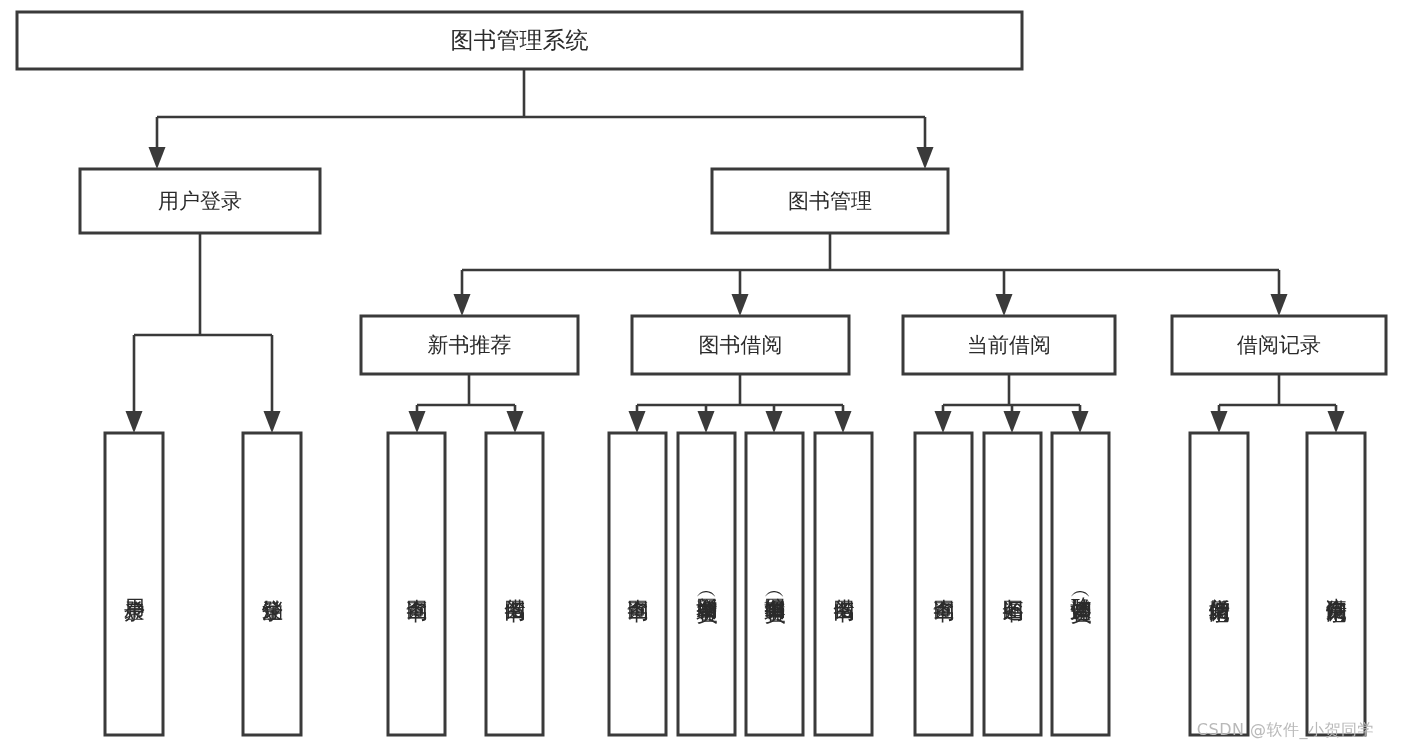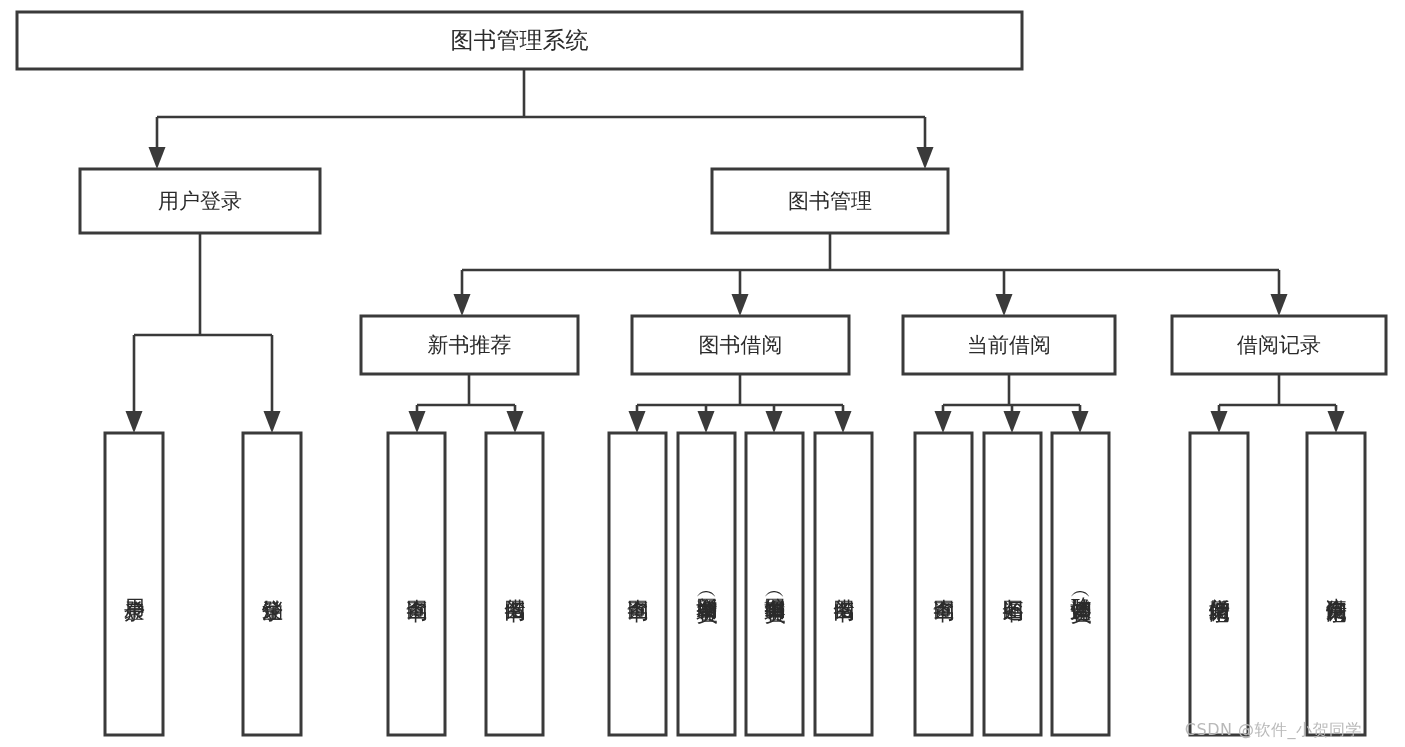--- a/index.html
+++ b/index.html
@@ -33,21 +33,21 @@
   .leaf-label{
     writing-mode:vertical-rl;
     text-orientation:upright;
     font-family:"DejaVu Sans","Liberation Sans",sans-serif;
     font-size:21px;line-height:1.18;color:#2b2b2b;
     letter-spacing:1px;
     white-space:nowrap;
     text-align:center;
   }
   .watermark{
-    position:absolute;right:20px;bottom:6px;
+    position:absolute;right:8px;bottom:6px;
     font-family:"DejaVu Sans","Liberation Sans",sans-serif;
     font-size:16px;color:#b9b9b9;letter-spacing:.5px;
     user-select:none;white-space:nowrap;
   }
 </style>
 </head>
 <body>
 
 <div id="diagram-root">
   <svg id="tree-svg" viewBox="0 0 1405 747">

